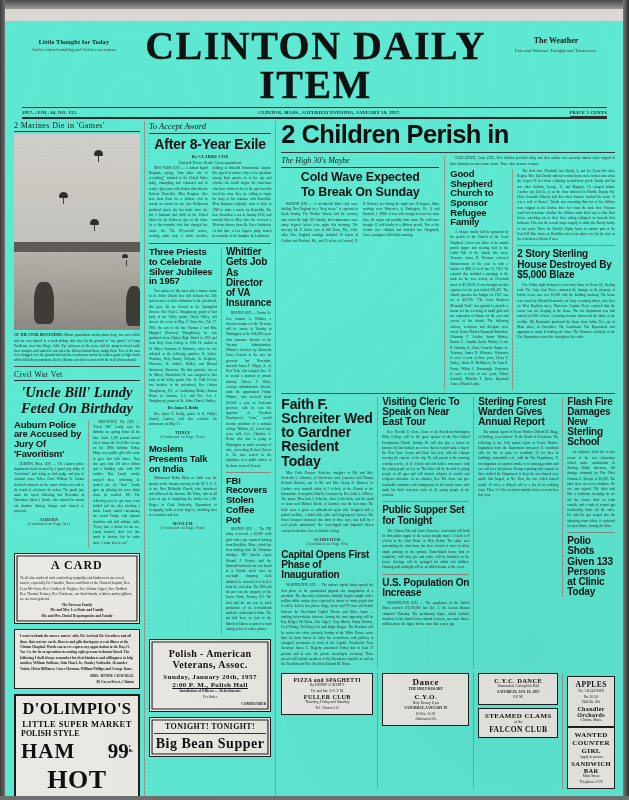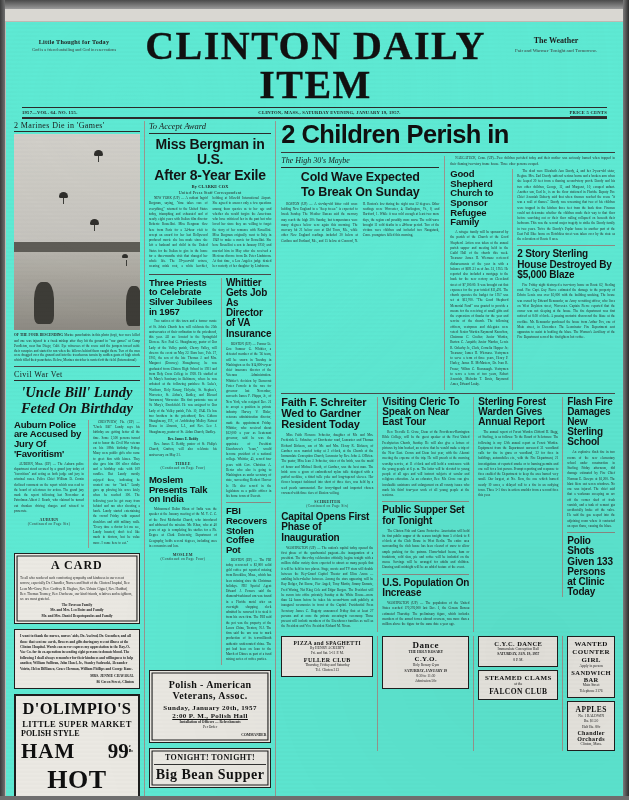--- a/index.html
+++ b/index.html
@@ -238,21 +238,20 @@
               <span class="dol-price">99</span><span class="dol-unit"><span>c</span><br><span>lb</span></span>
             </span>
           </div>
           <div class="dol-bread">HOT BREAD</div>
         </div>
       </div>
 
       <div class="col c2">
 
         <div class="kicker">To Accept Award</div>
-        <div class="hl-sans" style="font-size:14px;text-align:center;">Miss Bergman in U.S.</div>
         <div class="hl-sans" style="font-size:14px;text-align:center;margin-top:2px;">After 8-Year Exile</div>
 
         <div class="byline">
           <b>By CLARKE COX</b>
         </div>
         <div class="byline" style="margin-top:0;">United Press Staff Correspondent</div>
 
         <div class="txt cols2">
           <p>NEW YORK (UP) — A radiant Ingrid Bergman, saying, "time takes care of everything," returned to the United States today, triumphing and exhausted and of nearly eight years with Italian film director Roberto Rossellini. Miss Bergman flew here from Paris for a 24-hour visit to accept an award for her last Hollywood produced movie she has made since she left a husband and child in the United States for the Italian to give in the home for a three-months visit that changed her whole life. The 39-year-old actress, wearing mink coat, a white kerchief, holding at Idlewild International Airport. She agreed to answer only a few questions among them queries as to her age and whether she would forgive the Americans who have criticized her in the past but who loved her since they are willing to forget the story of her romance with Rossellini. Miss Bergman originally went to Italy in 1949 to make a movie for Rossellini. She bore Rossellini a son in January 1950, and married him in May after she received a Mexican divorce from Dr. Peter Lindstrom. At that time, a Los Angeles judge denied her custody of her daughter by Lindstrom.</p>
         </div>
@@ -347,21 +346,21 @@
                 </div>
               </div>
             </div>
           </div>
         </div>
 
         <div class="rule"></div>
 
         <div class="three">
           <div class="t1">
-            <div class="hl-sans" style="font-size:11px;">Faith F. Schreiter Wed to Gardner Resident Today</div>
+            <div class="hl-sans" style="font-size:14px;">Faith F. Schreiter Wed to Gardner Resident Today</div>
             <div class="txt" style="margin-top:3px;">
               <p>Miss Faith Florence Schreiter, daughter of Mr. and Mrs. Frederick L. Schreiter, of Dorchester road, Lancaster and Thomas Richard Dickson, son of Mr. and Mrs. Henry R. Dickson, of Gardner were married today at 2 o'clock, at the Church of the Immaculate Conception Church, Lancaster by Rev. John A. O'Brien. The pastor, Miss Jean J. Schreiter, sister of the bride, was the maid of honor and Michael Booth, of Gardner, was the best man. The bride wore a gown of embroidered nylon tulle designed with a puffed neckline, a fitted tulle yoke and long-tapered sleeves. Her flower bouquet fashioned into short of three tiers, was held by a seed pearls surmounted. Her ivory-tipped and imported chosen crowned with three tiers of illusion veiling.</p>
             </div>
             <div class="contd">
               <b>SCHREITER</b><span>(Continued on Page Six)</span>
             </div>
             <div class="hl-sans" style="font-size:10px;margin-top:4px;">Capital Opens First Phase of Inauguration</div>
             <div class="txt" style="margin-top:3px;">
               <p>WASHINGTON (UP) — The nation's capital today opened the first phase of the quadrennial pageant—the inauguration of a president. The three-day celebration officially begins tonight with a million dollar variety show expected to attract so many people that it will be held in two places. Stage, movie and TV stars will double between the Key-Grand Capitol Theater and Uline Arena — ambling helter-skelter between. Among the stars appearing will be Ray Bolger, Pat Boone, Pier Angeli, Tony Martin, Jimmy Durante, Fred Waring, Nat King Cole and Edgar Bergen. The President will be sworn into office privately Sunday at the White House—more than 24 hours before he takes his second-term oath publicly at inaugural ceremonies in front of the Capitol. Presidential Press Secretary James C. Hagerty announced Friday that at least 27 persons and at once the private swearing-in ceremony. Those present will include members of the Eisenhower families as well as the President and Vice President Richard M. Nixon.</p>
             </div>
@@ -435,36 +434,36 @@
                   <div class="ad-small" style="font-weight:bold;">SATURDAY, JAN. 19, 1957</div>
                   <div class="ad-small">8 P. M.</div>
                 </div>
                 <div class="ad" style="margin-top:3px;padding:3px;">
                   <div class="ad-h2" style="font-size:7px;">STEAMED CLAMS</div>
                   <div class="ad-small">at the</div>
                   <div class="ad-h2" style="font-size:7.5px;">FALCON CLUB</div>
                 </div>
               </div>
               <div class="tw2">
+                <div class="ad" style="margin-top:3px;padding:3px;">
+                  <div class="ad-h2" style="font-size:7.5px;">APPLES</div>
+                  <div class="ad-small">No. 1 BALDWIN</div>
+                  <div class="ad-small">Bu. $1.50</div>
+                  <div class="ad-small">Half Bu. 80c</div>
+                  <div class="ad-h2" style="font-size:6px;">Chandler Orchards</div>
+                  <div class="ad-small">Clinton, Mass.</div>
+                </div>
                 <div class="ad" style="margin-top:0;padding:3px;">
                   <div class="ad-h2" style="font-size:7px;">WANTED</div>
                   <div class="ad-h2" style="font-size:7px;">COUNTER GIRL</div>
                   <div class="ad-small">Apply in person</div>
                   <div class="ad-h2" style="font-size:6.5px;">SANDWICH BAR</div>
                   <div class="ad-small">Main Street</div>
                   <div class="ad-small">Telephone 2176</div>
                 </div>
-                <div class="ad" style="margin-top:3px;padding:3px;">
-                  <div class="ad-h2" style="font-size:7.5px;">APPLES</div>
-                  <div class="ad-small">No. 1 BALDWIN</div>
-                  <div class="ad-small">Bu. $1.50</div>
-                  <div class="ad-small">Half Bu. 80c</div>
-                  <div class="ad-h2" style="font-size:6px;">Chandler Orchards</div>
-                  <div class="ad-small">Clinton, Mass.</div>
-                </div>
               </div>
             </div>
           </div>
         </div>
 
       </div>
     </div>
   </div>
 </div>
 

